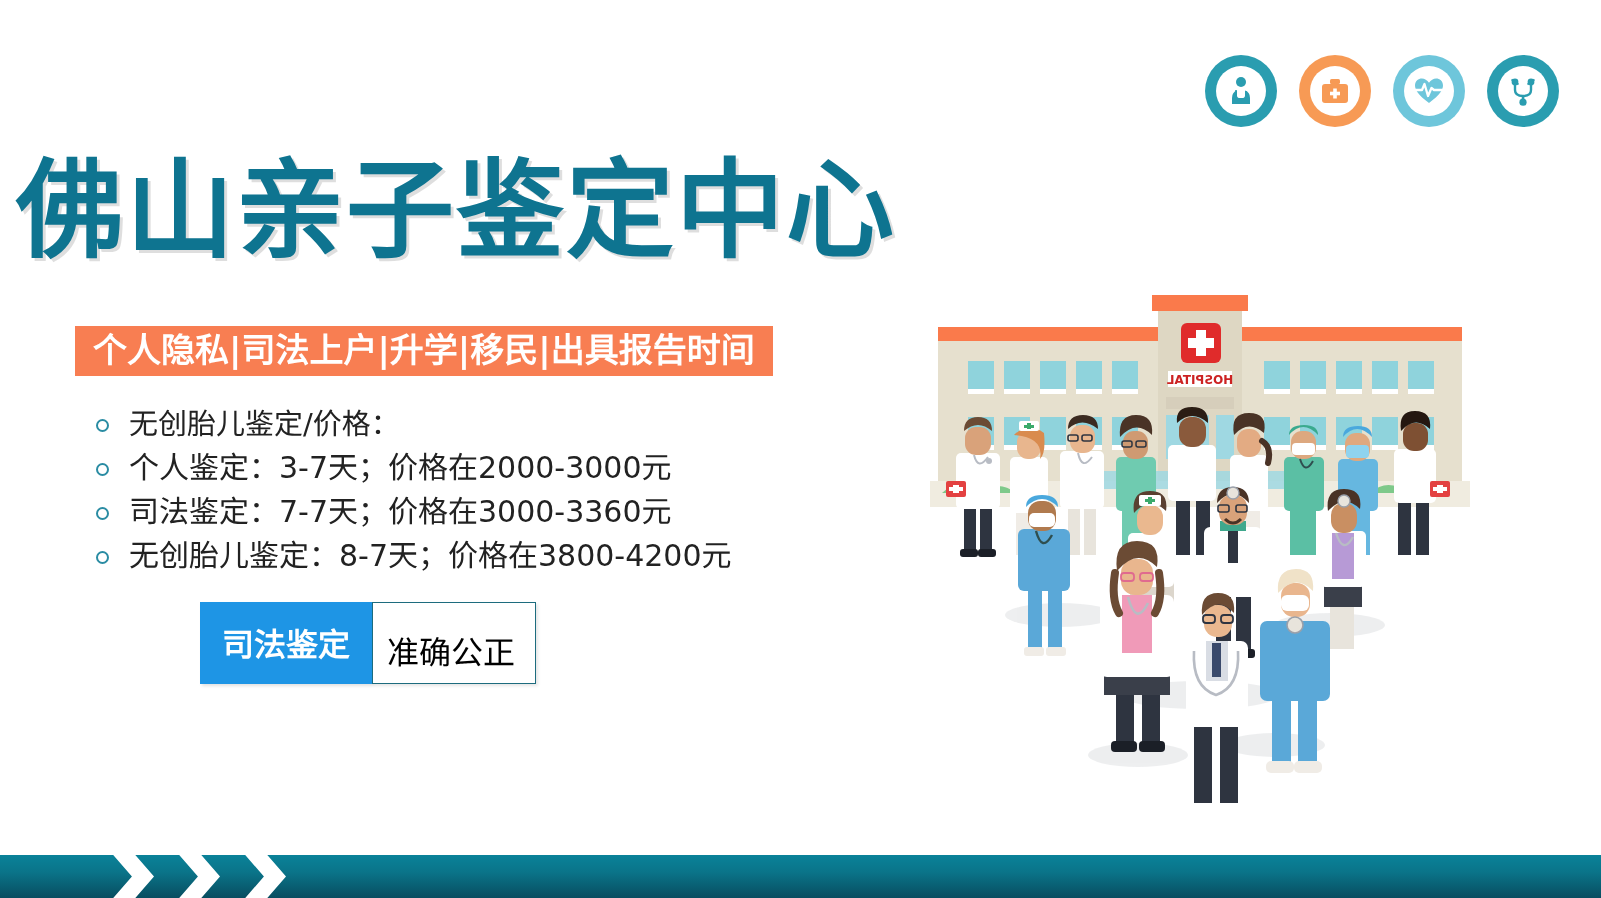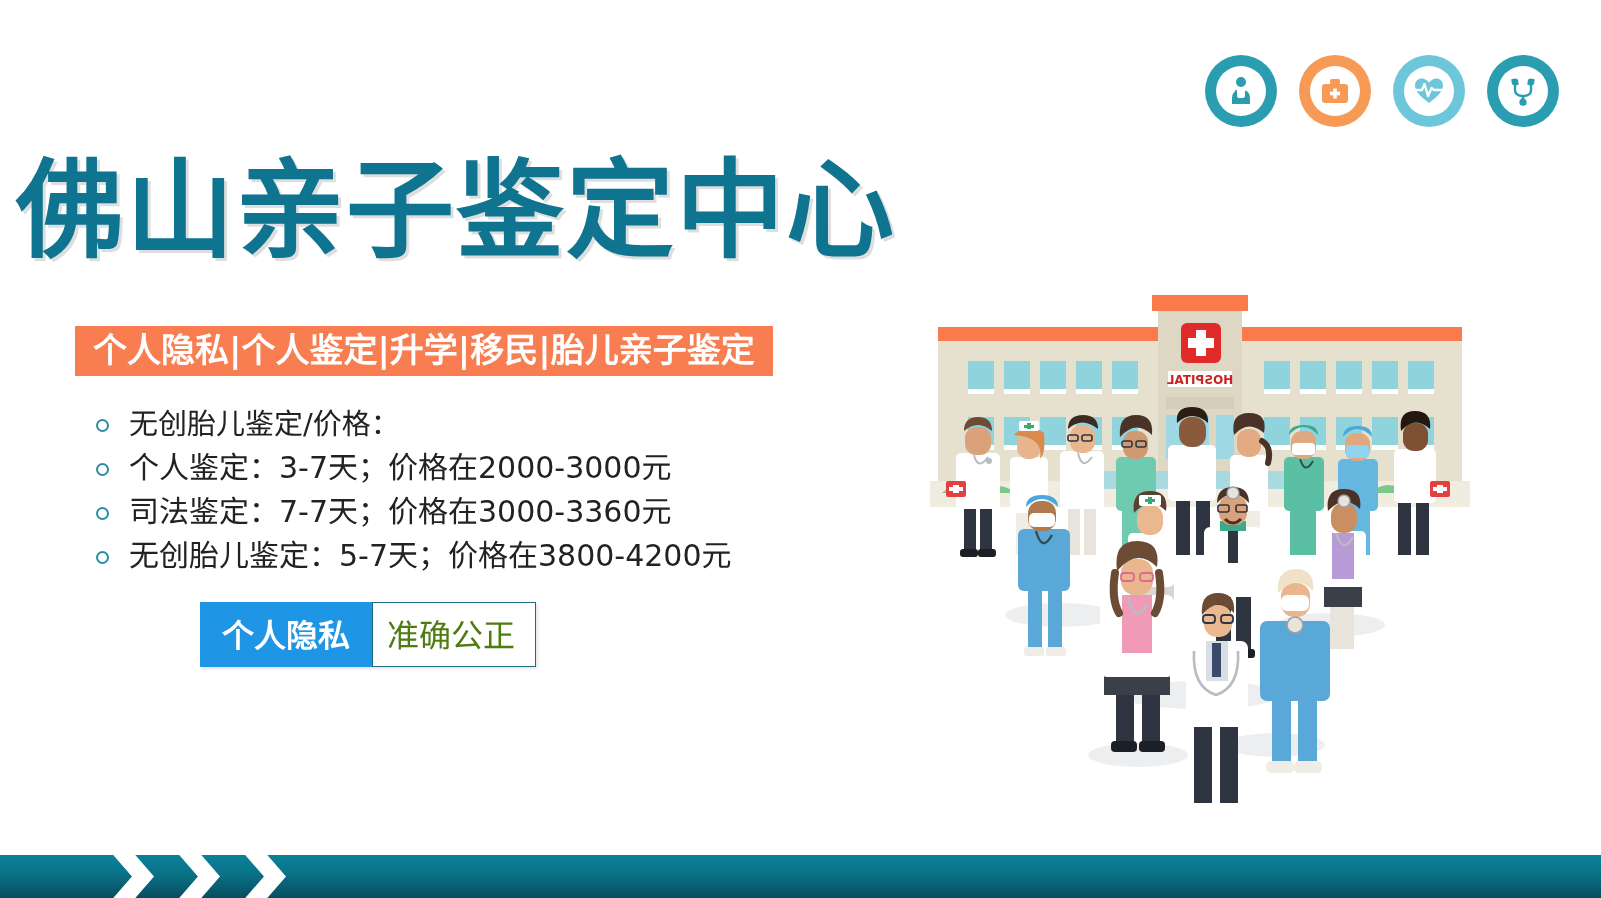--- a/index.html
+++ b/index.html
@@ -62,23 +62,23 @@
 
   
   .tags{position:absolute;left:200px;top:602px;display:flex;align-items:stretch;}
   .tag-blue{
     background:#1e95e5;color:#ffffff;font-weight:bold;font-size:32px;
     padding:7px 22px 10px 22px;display:flex;align-items:center;
     font-family:"DejaVu Sans","Liberation Sans",sans-serif;white-space:nowrap;
     box-shadow:2px 2px 3px rgba(0,0,0,0.12);
   }
   .tag-white{
-    background:#ffffff;color:#4d7c0f;font-size:32px;
+    background:#ffffff;color:#000000;font-size:32px;
     border:1px solid #1d6c7e;
-    padding:7px 20px 10px 14px;display:flex;align-items:center;
+    padding:24px 20px 10px 14px;display:flex;align-items:center;
     font-family:"DejaVu Sans","Liberation Sans",sans-serif;white-space:nowrap;
     box-shadow:2px 2px 3px rgba(0,0,0,0.10);
   }
 
   
   .bottom-bar{
     position:absolute;left:0;top:855px;width:1601px;height:43px;
     background:linear-gradient(180deg,#0a8299 0%,#0a7489 40%,#084d60 100%);
     overflow:hidden;
   }
@@ -140,44 +140,44 @@
           <path d="M5.5 5.5 L12.5 10.5 M21.5 10.5 L28.5 5.5" stroke="#2a9db0" stroke-width="1.8"></path>
         </svg>
       </div>
     </div>
 
   </div>
 
   <div class="title">佛山亲子鉴定中心</div>
 
   <div class="banner">
-    <span class="banner-text">个人隐私|个人鉴定|升学|移民|胎儿亲子鉴定</span>
+    <span class="banner-text">个人隐私|司法上户|升学|移民|出具报告时间</span>
   </div>
 
   <div class="bullets">
     <div class="bullet b0">
       <span class="bullet-mark"></span>
       <span class="bullet-text">无创胎儿鉴定/价格：</span>
     </div>
     <div class="bullet">
       <span class="bullet-mark"></span>
       <span class="bullet-text">个人鉴定：3-7天；价格在2000-3000元</span>
     </div>
     <div class="bullet">
       <span class="bullet-mark"></span>
       <span class="bullet-text">司法鉴定：7-7天；价格在3000-3360元</span>
     </div>
     <div class="bullet">
       <span class="bullet-mark"></span>
-      <span class="bullet-text">无创胎儿鉴定：5-7天；价格在3800-4200元</span>
+      <span class="bullet-text">无创胎儿鉴定：8-7天；价格在3800-4200元</span>
     </div>
   </div>
 
   <div class="tags">
-    <div class="tag-blue">个人隐私</div>
+    <div class="tag-blue">司法鉴定</div>
     <div class="tag-white">准确公正</div>
   </div>
 
   <div class="art">
     <svg width="600" height="540" viewBox="0 0 600 540" aria-hidden="true">
       <defs>
         <clipPath id="clipWin">
             <rect x="0" y="0" width="600" height="540"></rect>
           </clipPath>
       </defs>

